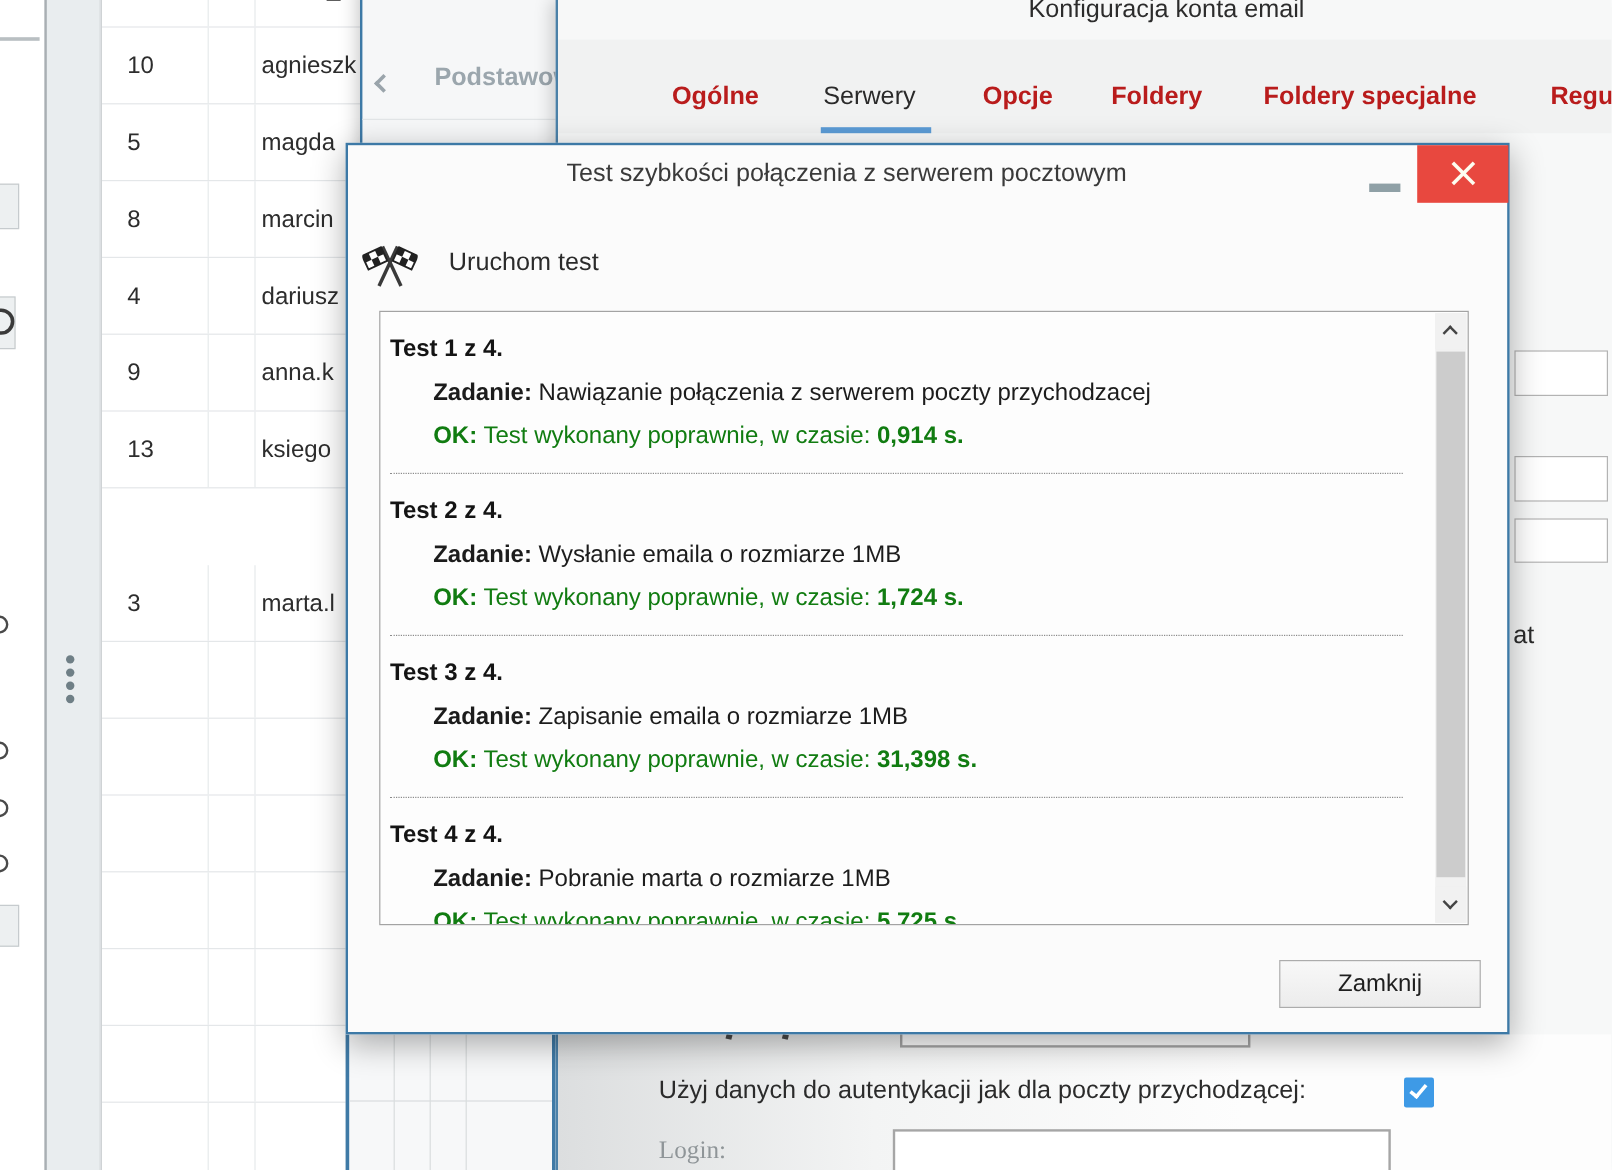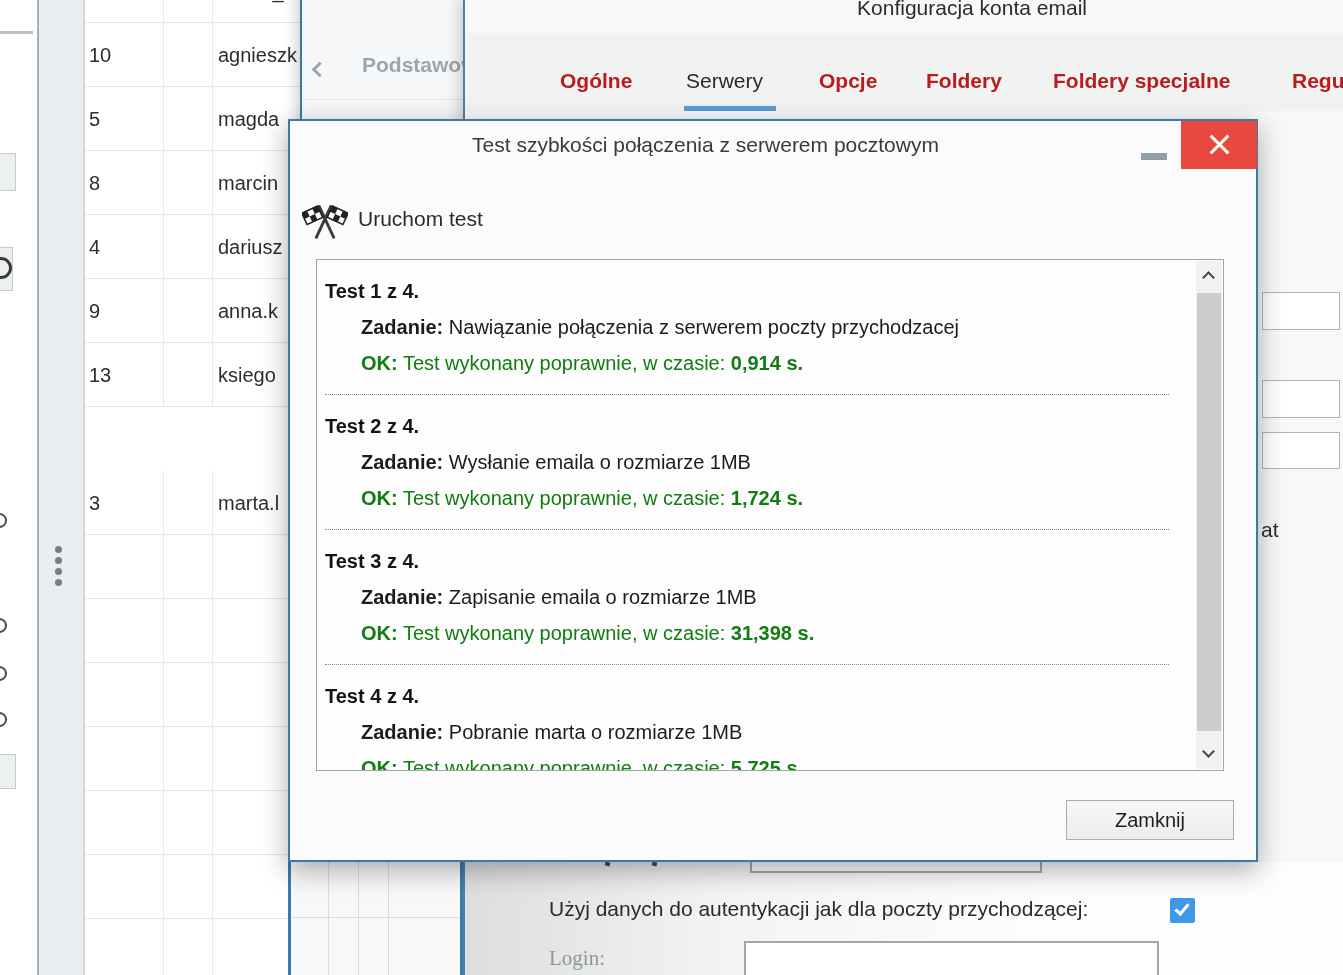--- a/index.html
+++ b/index.html
@@ -12,21 +12,21 @@
   .frag-line { background:#b9bfc2; }
   .frag-box { background:#edf0f1; border:1px solid #c6cbce; }
   .frag-ring { border:2px solid #4a4a4a; border-radius:50%; background:transparent; }
   .frag-ring-bold { border:3px solid #3a3a3a; border-radius:50%; }
   #gutter { left:37px; top:0; width:47px; height:975px; background:#e9edef; border-left:2px solid #a9afb3; border-right:1px solid #d3d8da; z-index:1; }
   #grip { left:16px; top:546px; width:10px; z-index:2; cursor:grab; }
   #grip .dot { width:7px; height:7px; border-radius:50%; background:#6f7f86; margin-bottom:4px; }
   #user-table { left:84px; top:0; width:380px; height:975px; border-left:1px solid #cfd3d5; background:#fff; z-index:1; overflow:hidden; }
   .u-row { position:absolute; left:0; width:100%; height:64px; border-bottom:1px solid #e4e7e9; }
   .u-cell { position:absolute; top:0; height:100%; line-height:64px; font-size:20px; color:#2d2d2d; white-space:nowrap; overflow:hidden; }
-  .u-id { left:0; width:79px; padding-left:4px; border-right:1px solid #e7eaec; }
+  .u-id { left:0; width:89px; padding-left:21px; border-right:1px solid #e7eaec; }
   .u-mid { left:79px; width:49px; border-right:1px solid #e7eaec; }
   .u-name { left:128px; width:252px; padding-left:5px; }
 
   
   #side-panel { left:300px; top:-20px; width:190px; height:560px; background:#f6f7f8; border:2px solid #3d79a6; box-shadow:0 5px 16px rgba(0,0,0,.28); z-index:3; }
   #side-panel .hdr-line { position:absolute; left:0; top:117px; width:100%; height:1px; background:#e2e5e7; }
   .chev { display:inline-block; width:11px; height:11px; border-left:3px solid #9aa4ab; border-bottom:3px solid #9aa4ab; transform:rotate(45deg); }
   #side-back { left:12px; top:82px; }
   #side-title { left:60px; top:71px; font-size:21px; font-weight:600; color:#9ba6ad; white-space:nowrap; overflow:hidden; width:126px; }
 
@@ -55,21 +55,21 @@
   #bl-frag .h { position:absolute; left:0; top:55px; width:100%; height:1px; background:#d9dcde; }
 
   
   #dialog { left:288px; top:119px; width:970px; height:743px; background:#fbfbfb; border:2px solid #3d79a6; box-shadow:0 8px 26px rgba(0,0,0,.32); z-index:6; }
   #dialog-title { left:0; top:12px; width:100%; text-align:center; padding-right:135px; font-size:21px; color:#3a3a3a; }
   #min-btn { left:851px; top:32px; width:26px; height:7px; background:#8fa0a6; cursor:pointer; }
   #close-btn { left:891px; top:0; width:76px; height:48px; background:#e8483f; cursor:pointer; }
   .xbar { position:absolute; left:26px; top:22px; width:25px; height:3px; background:#fdfdf0; }
   .xbar.a { transform:rotate(45deg); } .xbar.b { transform:rotate(-45deg); }
   #run-test { left:12px; top:74px; height:48px; cursor:pointer; display:flex; align-items:center; }
-  #run-test-label { margin-left:10px; font-size:21px; color:#2b2b2b; }
+  #run-test-label { margin-left:26px; font-size:21px; color:#2b2b2b; }
 
   #result-list { left:26px; top:138px; width:908px; height:512px; border:1px solid #a3a3a3; background:#fdfdfd; overflow:hidden; }
   #result-content { position:absolute; left:8px; top:12px; width:846px; }
   .t-item { padding-top:13px; }
   .t-item:first-child { padding-top:1px; }
   .t-title { font-size:20px; font-weight:bold; color:#141414; line-height:36px; }
   .t-line { margin-left:36px; font-size:20px; line-height:36px; color:#1c1c1c; white-space:nowrap; }
   .t-line b { font-weight:bold; }
   .t-ok { color:#117c11; }
   .t-sep { margin:13px 2px 0 0; border-top:1px dotted #8a8a8a; height:0; }

